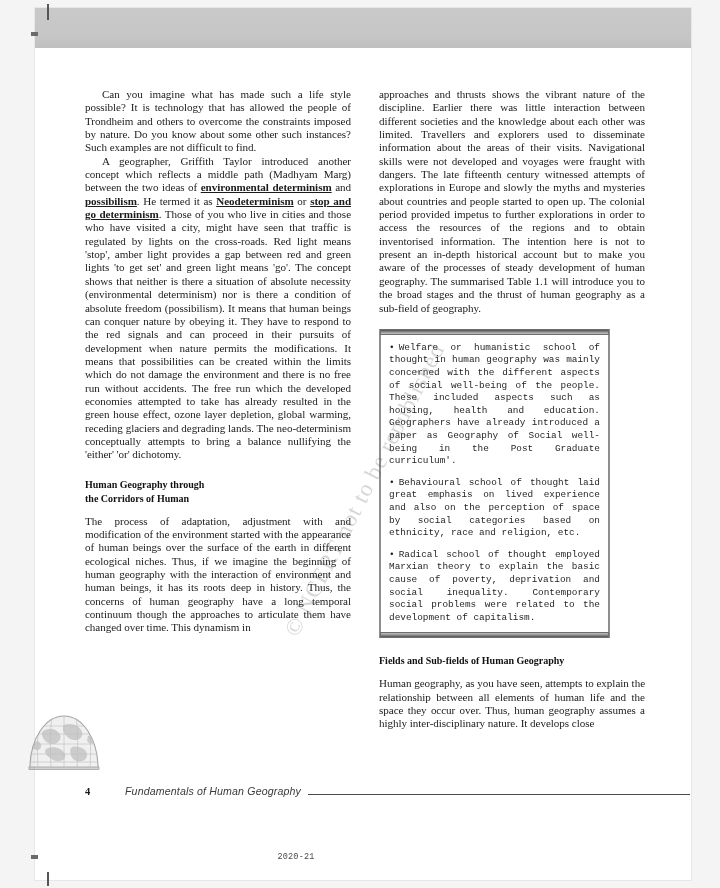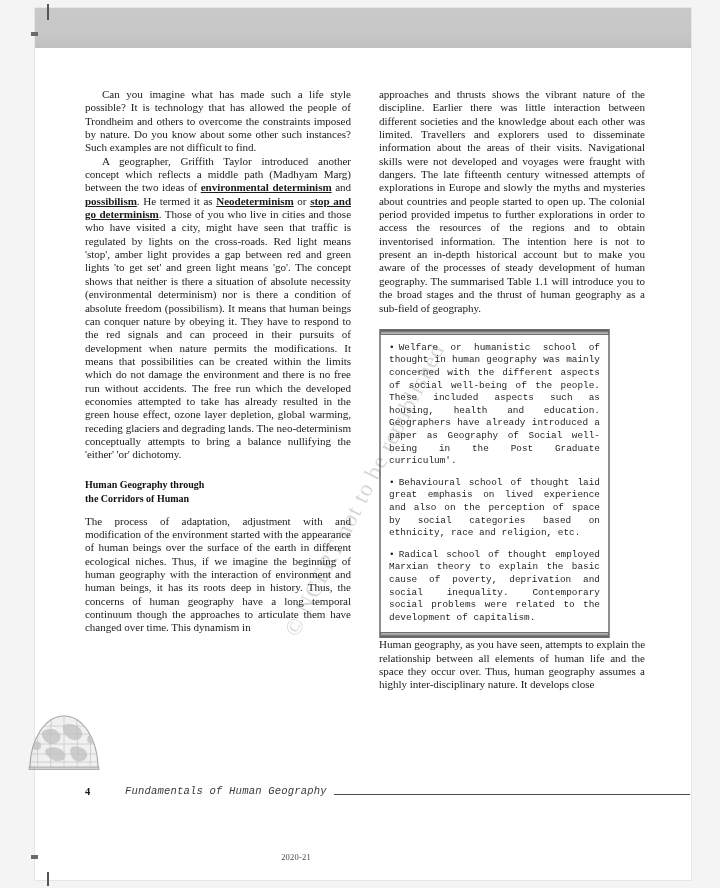--- a/index.html
+++ b/index.html
@@ -144,21 +144,21 @@
     align-items: center;
   }
   .folio {
     font-family: "Liberation Serif", serif;
     font-size: 10.5px;
     font-weight: bold;
     color: #1a1a1a;
     width: 40px;
   }
   .footer-title {
-    font-family: Liberation Mono, monospace;
+    font-family: Liberation Sans, sans-serif;
     font-style: italic;
     font-size: 10.6px;
     color: #3a3a3a;
     white-space: nowrap;
     letter-spacing: 0.15px;
     text-align: right;
   }
   .footer-rule {
     flex: 1;
     height: 0;
@@ -166,21 +166,21 @@
     margin-left: 7px;
     margin-top: 6px;
   }
 
   .year-stamp {
     position: absolute;
     left: 0;
     top: 852px;
     width: 592px;
     text-align: center;
-    font-family: Liberation Serif, serif;
+    font-family: Liberation Mono, monospace;
     font-size: 8.5px;
     color: #4a4a4a;
     letter-spacing: 0.2px;
   }
 
   
   .globe-deco {
     position: absolute;
     left: 28px;
     top: 712px;
@@ -246,20 +246,21 @@
         <div class="info-box">
           <div class="info-box-bar"></div>
           <div class="info-box-inner">
             <p class="boxtext"><span class="bullet">•</span><span>Welfare or humanistic school of thought in human geography was mainly concerned with the different aspects of social well-being of the people. These included aspects such as housing, health and education. Geographers have already introduced a paper as Geography of Social well-being in the Post Graduate curriculum'.</span></p>
             <p class="boxtext"><span class="bullet">•</span><span>Behavioural school of thought laid great emphasis on lived experience and also on the perception of space by social categories based on ethnicity, race and religion, etc.</span></p>
             <p class="boxtext"><span class="bullet">•</span><span>Radical school of thought employed Marxian theory to explain the basic cause of poverty, deprivation and social inequality. Contemporary social problems were related to the development of capitalism.</span></p>
           </div>
           <div class="info-box-bar bottom"></div>
         </div>
 
+        <h3 class="sec-head">Fields and Sub-fields of Human Geography</h3>
 
         <p class="body">Human geography, as you have seen, attempts to explain the relationship between all elements of human life and the space they occur over. Thus, human geography assumes a highly inter-disciplinary nature. It develops close</p>
       </div>
 
     </div>
   </div>
 
   <svg class="globe-deco" viewBox="0 0 72 60">
     <defs>
       <clipPath id="domeClip">

